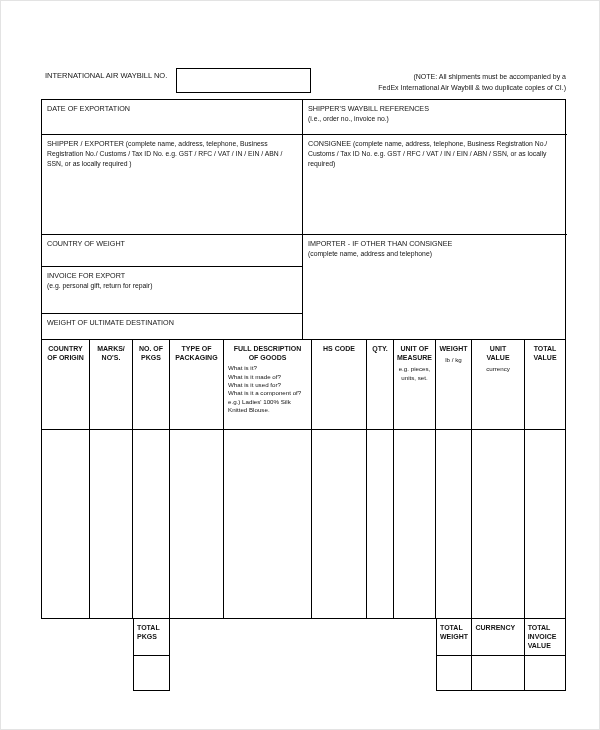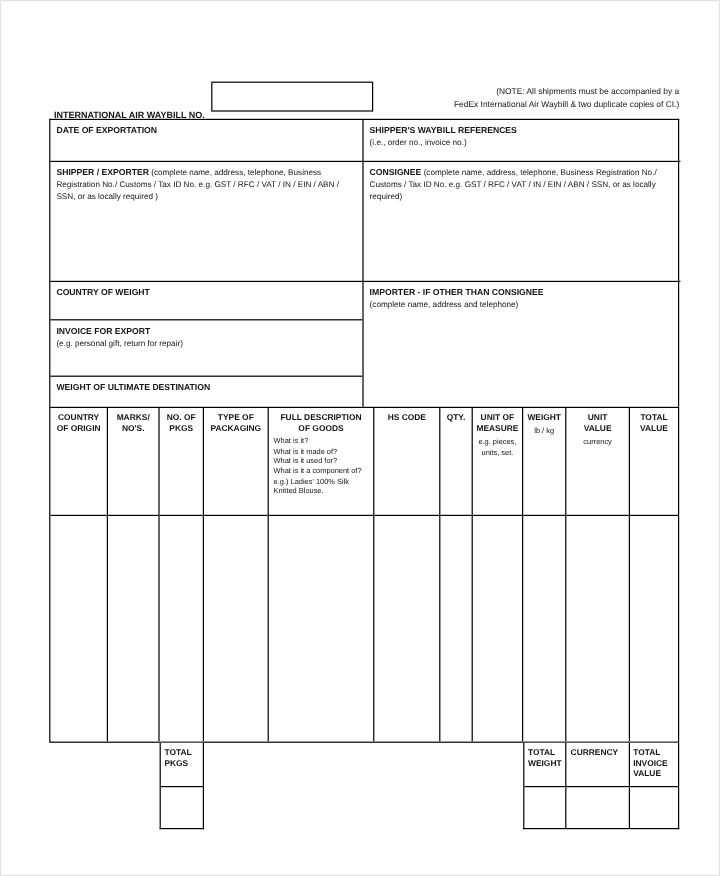--- a/index.html
+++ b/index.html
@@ -4,34 +4,34 @@
 <style>
   * { margin:0; padding:0; box-sizing:border-box; }
   html, body { width:600px; height:730px; }
   body { background:#ffffff; font-family:"Liberation Sans","DejaVu Sans",sans-serif; color:#141414; position:relative; }
   .page { position:absolute; inset:0; background:#fff; border:1px solid #e3e3e3; }
 
   .title { position:absolute; top:37px; left:0; width:100%; text-align:center; font-size:17px; font-weight:bold; letter-spacing:.3px; }
 
   
   .waybill-row { position:absolute; left:40px; top:62px; width:525px; height:36px; }
-  .waybill-label { position:absolute; left:4px; top:28px; font-size:7.5px; font-weight:bold; }
+  .waybill-label { position:absolute; left:4px; top:8px; font-size:7.5px; font-weight:normal; }
   .waybill-box { position:absolute; left:135px; top:5px; width:135px; height:25px; border:1px solid #000; background:#fff; font-size:9px; padding:2px 4px; }
   .waybill-note { position:absolute; right:0; top:9px; text-align:right; font-size:7px; line-height:1.55; }
 
   
   .form-top { position:absolute; left:40px; top:98px; width:525px; height:240px; border:1px solid #000; border-bottom:none; }
   .vline { position:absolute; left:260px; top:0; width:1px; height:240px; background:#000; }
   .hl { position:absolute; height:1px; background:#000; }
   .hl1 { left:0; top:34px; width:525px; }
   .hl2 { left:0; top:134px; width:525px; }
   .hl3 { left:0; top:166px; width:260px; }
   .hl4 { left:0; top:213px; width:260px; }
   .cell { position:absolute; padding:4px 5px; font-size:6.8px; line-height:1.45; }
-  .cell .b { font-weight:bold; font-size:7.2px; }
+  .cell .b { font-weight:normal; font-size:7.2px; }
   .cell .s { font-weight:normal; font-size:6.8px; }
   .c-date      { left:0;    top:0;    width:260px; height:34px; }
   .c-refs      { left:261px; top:0;   width:264px; height:34px; }
   .c-shipper   { left:0;    top:35px; width:260px; height:99px; }
   .c-consignee { left:261px; top:35px; width:264px; height:99px; }
   .c-export    { left:0;    top:135px; width:260px; height:31px; }
   .c-importer  { left:261px; top:135px; width:264px; height:105px; }
   .c-reason    { left:0;    top:167px; width:260px; height:46px; }
   .c-dest      { left:0;    top:214px; width:260px; height:26px; }
 

